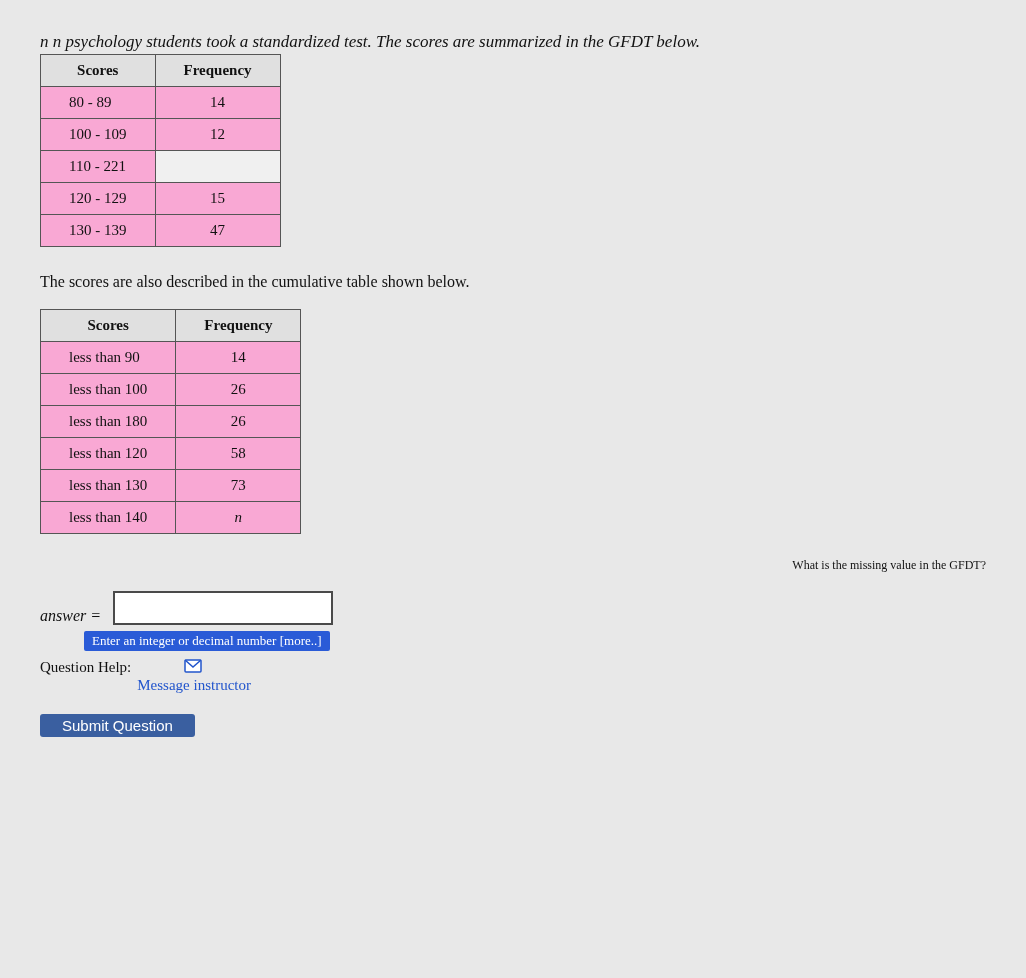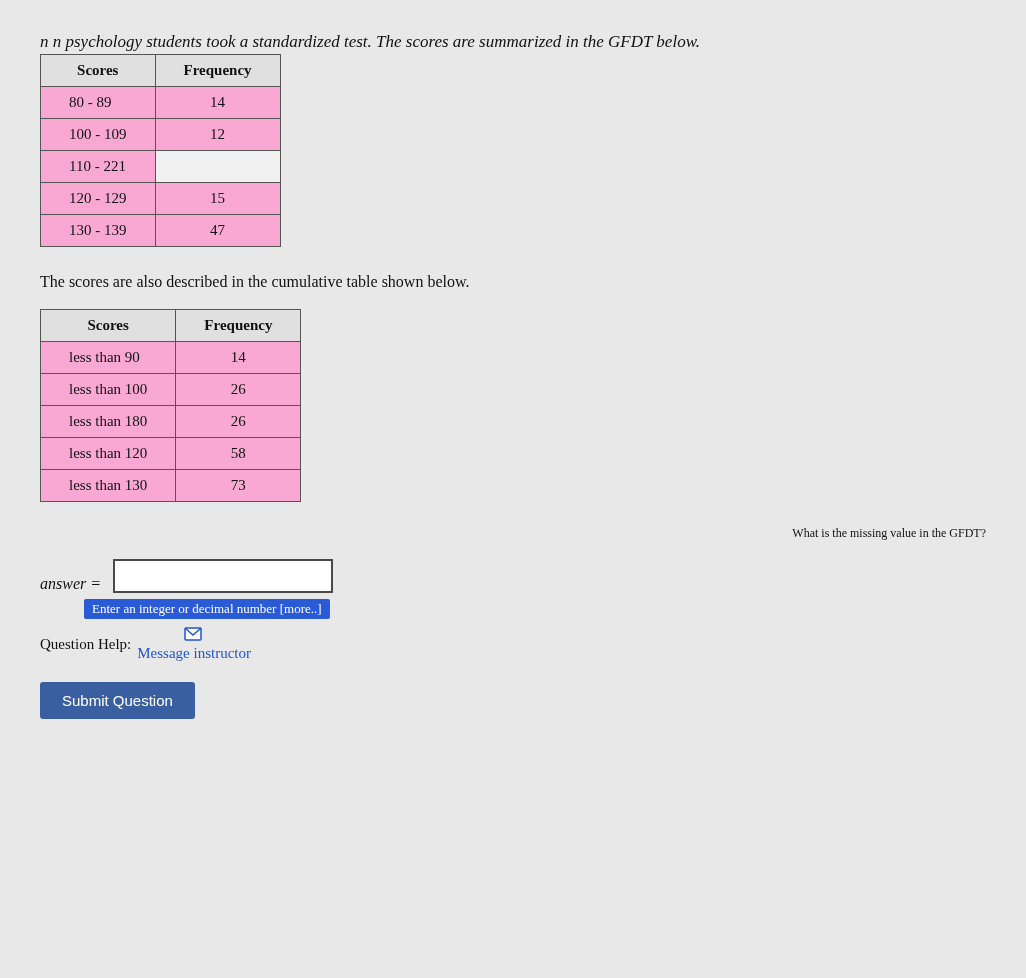--- a/index.html
+++ b/index.html
@@ -70,38 +70,38 @@
       background: #2a5bd7;
       display: inline-block;
       padding: 2px 8px;
       margin-left: 44px;
       margin-bottom: 8px;
       border-radius: 2px;
     }
     .question-help {
       font-size: 15px;
       display: flex;
-      align-items: center;
+      align-items: flex-start;
       gap: 6px;
       margin-bottom: 20px;
       color: #111;
     }
     .question-help a {
       color: #2255cc;
       text-decoration: none;
       display: flex;
       align-items: center;
       gap: 4px;
       flex-direction: column;
     }
     .submit-btn {
       background: #3a5fa0;
       color: white;
       border: none;
-      padding: 10px 22px;
+      padding: 3px 22px;
       font-size: 15px;
       cursor: pointer;
       border-radius: 3px;
     }
     .italic-n {
       font-style: italic;
     }
     .empty-cell {
       background: #f0f0f0;
     }
@@ -169,20 +169,24 @@
         <td class="left-col">less than 180</td>
         <td>26</td>
       </tr>
       <tr>
         <td class="left-col">less than 120</td>
         <td>58</td>
       </tr>
       <tr>
         <td class="left-col">less than 130</td>
         <td>73</td>
+      </tr>
+      <tr>
+        <td class="left-col">less than 140</td>
+        <td><em>n</em></td>
       </tr>
     </tbody>
 </table>
 
 <p class="question-text">What is the missing value in the GFDT?</p>
 
 <div class="answer-row">
   <span class="answer-label">answer =</span>
   <input class="answer-input" type="text" value="" style="">
 </div>

